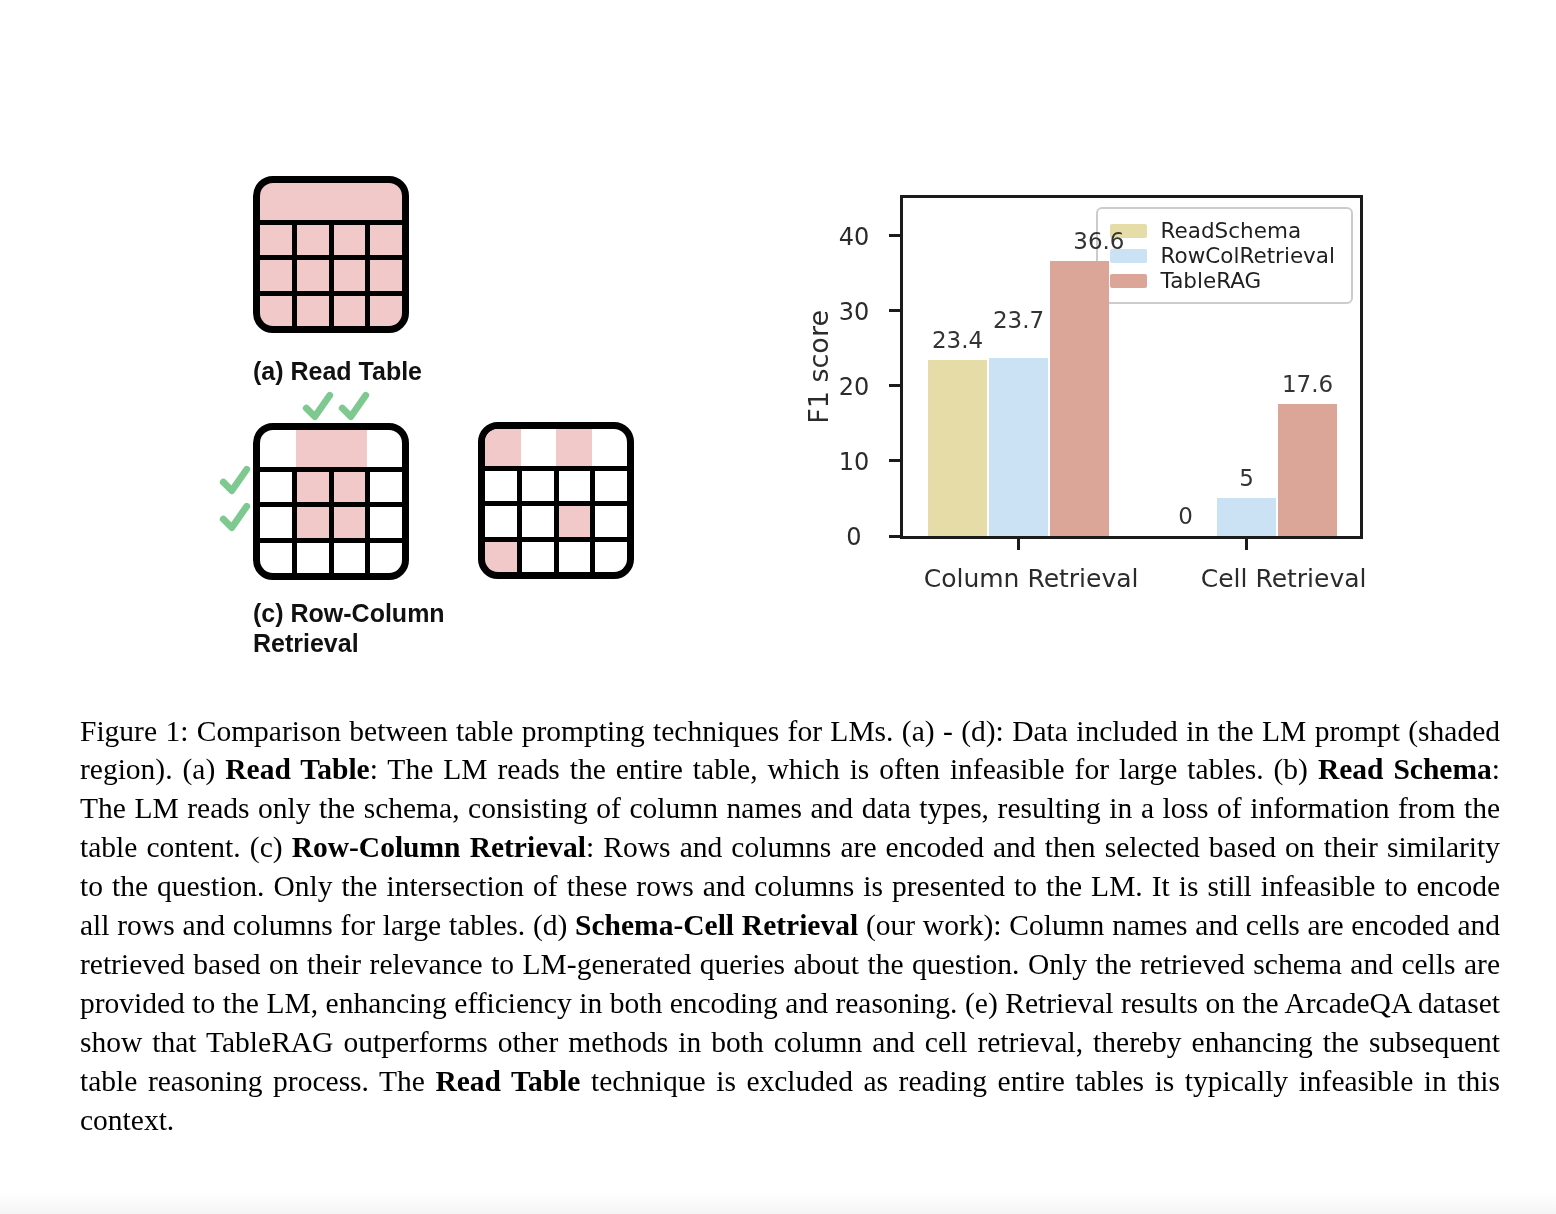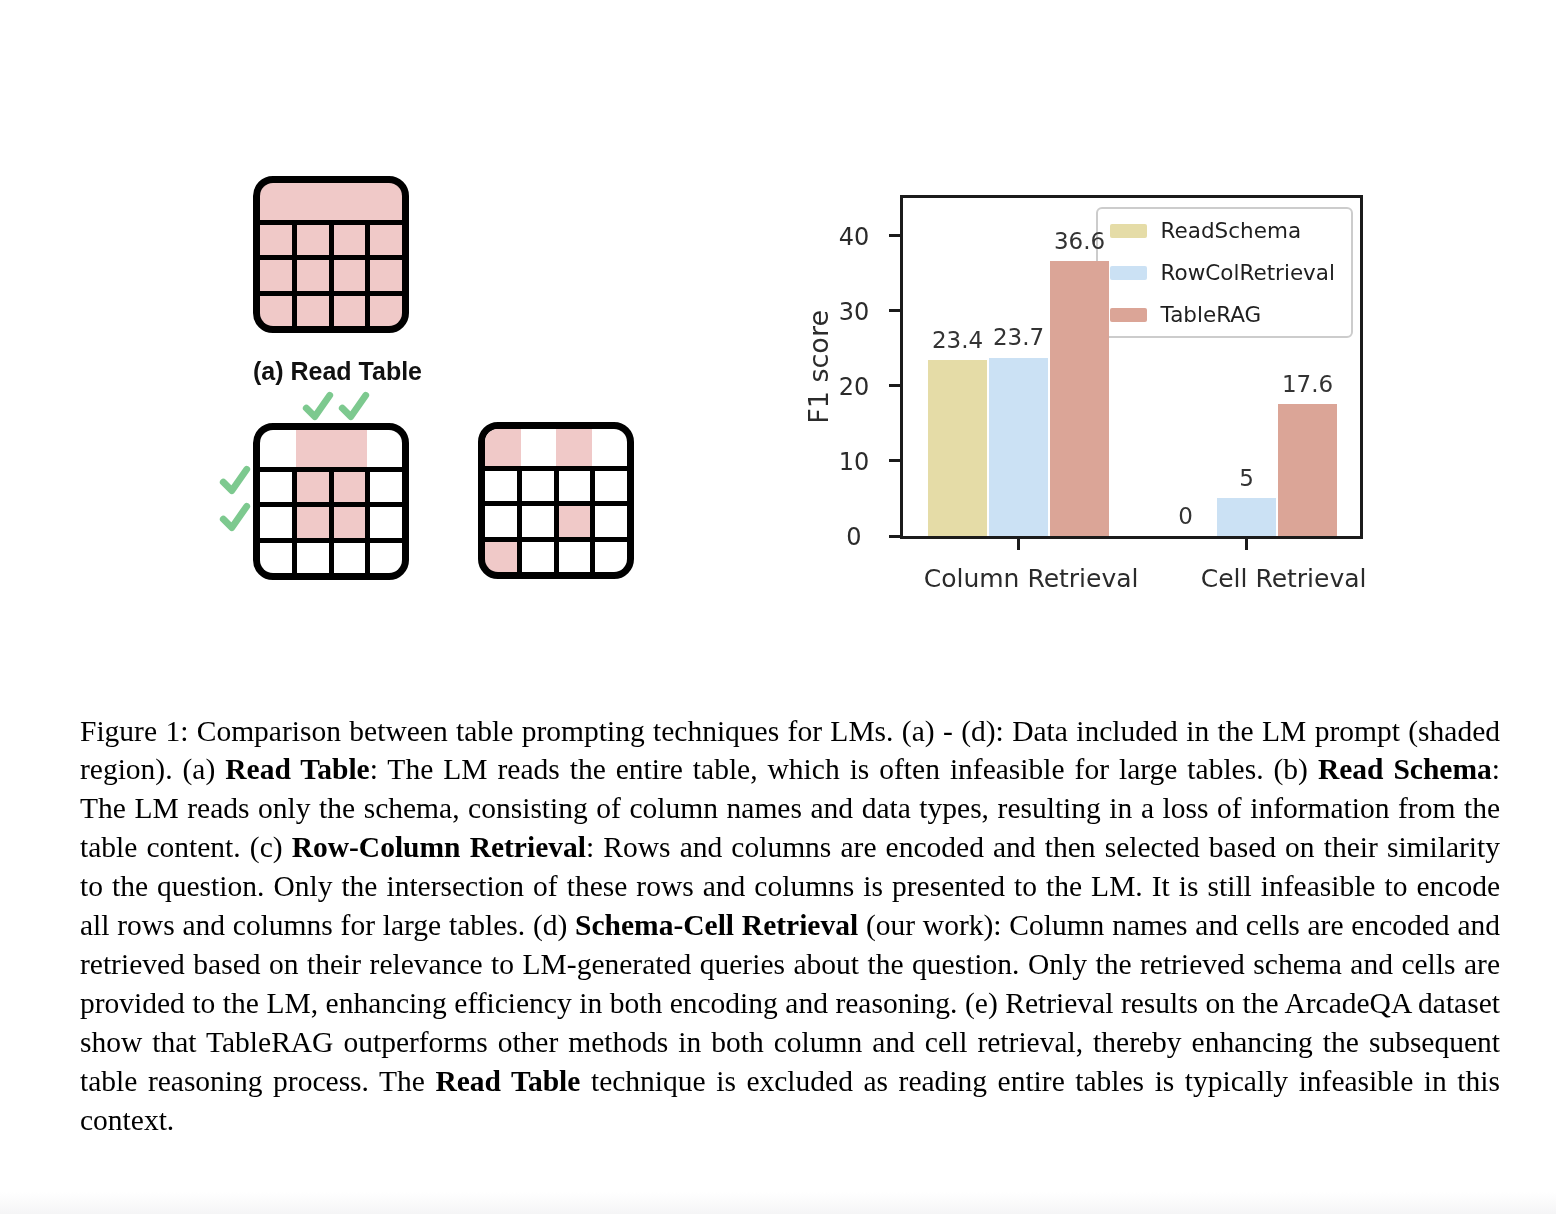--- a/index.html
+++ b/index.html
@@ -35,21 +35,21 @@
   .ytick-mark{position:absolute;left:-14px;width:11px;height:3px;background:#1b1b1b;}
   .ytick-label{position:absolute;left:-78px;width:58px;text-align:center;
     font-size:24px;color:#2b2b2b;}
   .xtick-mark{position:absolute;width:3px;height:11px;background:#1b1b1b;bottom:-14px;}
   .xtick-label{position:absolute;width:240px;text-align:right;bottom:-57px;
     font-size:25px;color:#2b2b2b;}
   .ylabel-wrap{position:absolute;left:-100px;top:0;height:100%;display:flex;
     align-items:center;}
   .ylabel{writing-mode:vertical-rl;transform:rotate(180deg);font-size:27px;color:#2b2b2b;}
   .legend{position:absolute;top:9px;right:7px;border:2px solid #cccccc;border-radius:6px;
-    background:#fff;padding:9px 16px 9px 12px;display:flex;flex-direction:column;gap:17px;}
+    background:#fff;padding:9px 16px 9px 12px;display:flex;flex-direction:column;gap:0;}
   .legend-row{display:flex;align-items:center;gap:14px;}
   .legend-swatch{width:37px;height:14px;border-radius:2px;}
   .legend-text{font-size:21.5px;color:#1f1f1f;white-space:nowrap;}
   .chart-title{position:absolute;left:880px;top:606px;width:497px;text-align:center;
     font-family:"Liberation Sans",sans-serif;font-weight:bold;font-size:26px;color:#111;}
 
   
   .caption{position:absolute;left:80px;top:682px;width:1420px;
     font-family:"Liberation Serif",serif;font-size:29.5px;line-height:38.9px;
     color:#000;text-align:justify;}
@@ -94,20 +94,24 @@
         <div class="mt-cell shaded"></div>
         <div class="mt-cell"></div>
         <div class="mt-cell"></div>
         <div class="mt-cell shaded"></div>
         <div class="mt-cell shaded"></div>
         <div class="mt-cell"></div>
         <div class="mt-cell"></div>
         <div class="mt-cell"></div>
         <div class="mt-cell"></div>
         <div class="mt-cell"></div>
+      </div>
+    <div class="panel-label">
+        <div>(c) Row-Column</div>
+        <div>Retrieval</div>
       </div>
   <div class="check" style="left: 48px; top: -34px;"><svg width="34" height="34" viewBox="0 0 32 32">
           <path d="M5 18 L13 26 L27 6" fill="none" stroke="#7dc98f" stroke-width="6.5" stroke-linecap="round" stroke-linejoin="round"></path>
         </svg></div>
       <div class="check" style="left: 84px; top: -34px;"><svg width="34" height="34" viewBox="0 0 32 32">
           <path d="M5 18 L13 26 L27 6" fill="none" stroke="#7dc98f" stroke-width="6.5" stroke-linecap="round" stroke-linejoin="round"></path>
         </svg></div>
       <div class="check" style="left: -35px; top: 40px;"><svg width="34" height="34" viewBox="0 0 32 32">
           <path d="M5 18 L13 26 L27 6" fill="none" stroke="#7dc98f" stroke-width="6.5" stroke-linecap="round" stroke-linejoin="round"></path>
         </svg></div>
@@ -162,23 +166,23 @@
       <div class="ytick-label" style="bottom: 135.222px;">20</div>
       <div class="ytick-mark" style="bottom: 223.833px;"></div>
       <div class="ytick-label" style="bottom: 210.333px;">30</div>
       <div class="ytick-mark" style="bottom: 298.944px;"></div>
       <div class="ytick-label" style="bottom: 285.444px;">40</div>
       <div class="xtick-mark" style="left: 114px;"></div>
       <div class="xtick-label" style="left: -4.5px;">Column Retrieval</div>
       <div class="bar" style="left: 25px; width: 59px; height: 175.76px; background: rgb(229, 220, 167);"></div>
       <div class="bar-label" style="left: 9.5px; bottom: 182.76px;">23.4</div>
       <div class="bar" style="left: 86px; width: 59px; height: 178.013px; background: rgb(203, 225, 244);"></div>
-      <div class="bar-label" style="left: 70.5px; bottom: 186px;">23.7</div>
+      <div class="bar-label" style="left: 70.5px; bottom: 203px;">23.7</div>
       <div class="bar" style="left: 147px; width: 59px; height: 274.907px; background: rgb(219, 165, 151);"></div>
-      <div class="bar-label" style="left: 131.5px; bottom: 281.907px;">36.6</div>
+      <div class="bar-label" style="left: 131.5px; bottom: 281.907px; text-align: right;">36.6</div>
       <div class="xtick-mark" style="left: 342px;"></div>
       <div class="xtick-label" style="left: 223.5px;">Cell Retrieval</div>
       <div class="bar-label" style="left: 237.5px; bottom: 7px;">0</div>
       <div class="bar" style="left: 314px; width: 59px; height: 37.5556px; background: rgb(203, 225, 244);"></div>
       <div class="bar-label" style="left: 298.5px; bottom: 44.5556px;">5</div>
       <div class="bar" style="left: 375px; width: 59px; height: 132.196px; background: rgb(219, 165, 151);"></div>
       <div class="bar-label" style="left: 359.5px; bottom: 139.196px;">17.6</div>
     </div>
 
   <p class="caption" id="caption"><span>Figure 1: Comparison between table prompting techniques for LMs. (a) - (d): Data included in the LM prompt (shaded region). (a) </span><b>Read Table</b><span>: The LM reads the entire table, which is often infeasible for large tables. (b) </span><b>Read Schema</b><span>: The LM reads only the schema, consisting of column names and data types, resulting in a loss of information from the table content. (c) </span><b>Row-Column Retrieval</b><span>: Rows and columns are encoded and then selected based on their similarity to the question. Only the intersection of these rows and columns is presented to the LM. It is still infeasible to encode all rows and columns for large tables. (d) </span><b>Schema-Cell Retrieval</b><span> (our work): Column names and cells are encoded and retrieved based on their relevance to LM-generated queries about the question. Only the retrieved schema and cells are provided to the LM, enhancing efficiency in both encoding and reasoning. (e) Retrieval results on the ArcadeQA dataset show that TableRAG outperforms other methods in both column and cell retrieval, thereby enhancing the subsequent table reasoning process. The </span><b>Read Table</b><span> technique is excluded as reading entire tables is typically infeasible in this context.</span></p>

